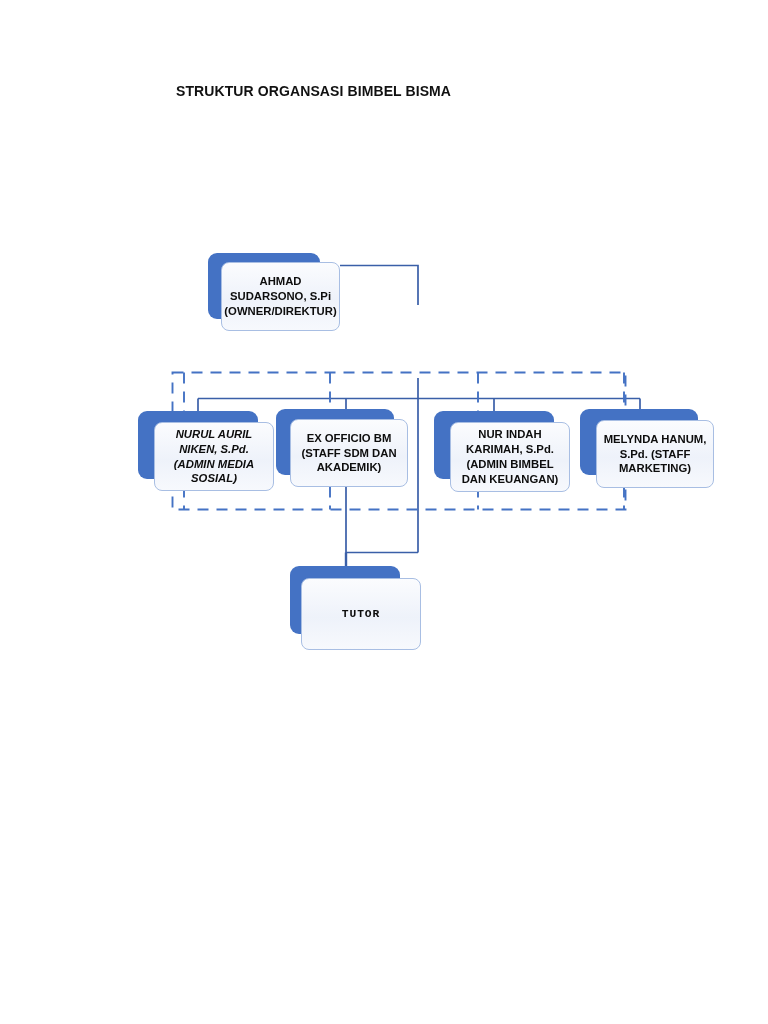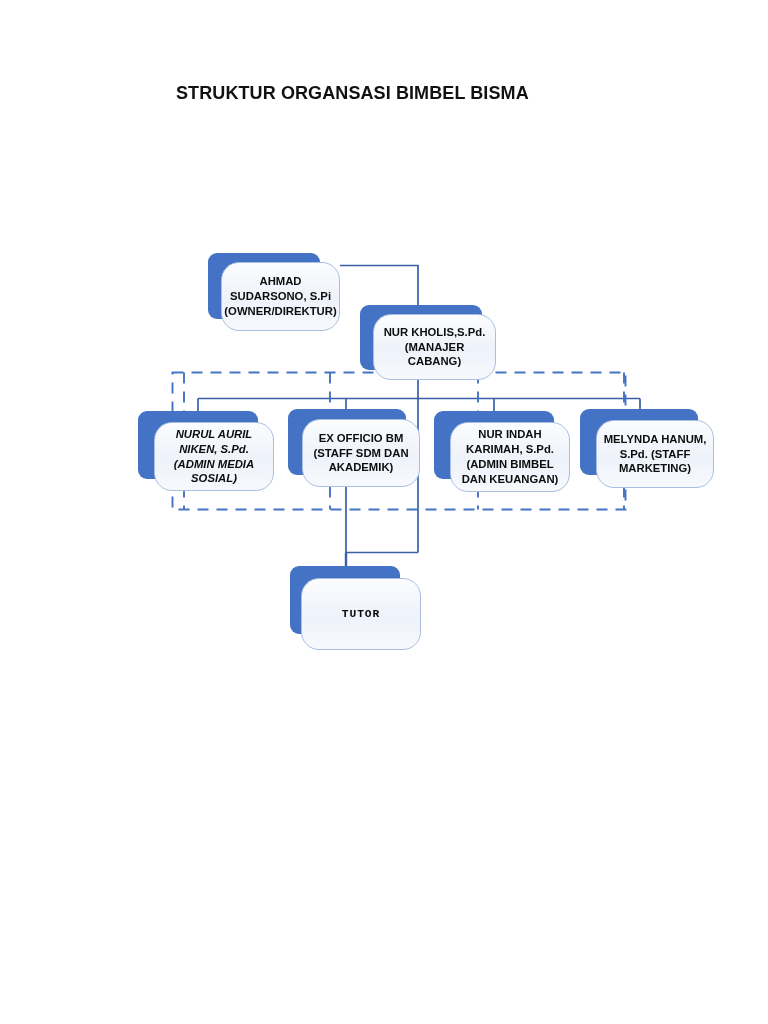--- a/index.html
+++ b/index.html
@@ -22,21 +22,21 @@
     left: 0; top: 0;
     width: 768px;
     height: 1024px;
   }
 
   
   .chart-title {
     position: absolute;
     left: 176px;
     top: 83px;
-    font-size: 18px;
+    font-size: 14px;
     font-weight: bold;
     letter-spacing: 0.1px;
     white-space: nowrap;
     color: #111111;
   }
 
   
   #connectors {
     position: absolute;
     left: 0; top: 0;
@@ -51,21 +51,21 @@
   }
   .node .shadow-plate {
     position: absolute;
     left: 0;
     top: 0;
     border-radius: 9px;
     background: #4472C4;
   }
   .node .face {
     position: absolute;
-    border-radius: 18px;
+    border-radius: 8px;
     background: linear-gradient(180deg, #FBFCFE 0%, #EEF2FA 55%, #F7F9FD 100%);
     border: 1px solid #A8BEE3;
     box-sizing: border-box;
     display: flex;
     align-items: center;
     justify-content: center;
     text-align: center;
   }
   .node .label {
     font-size: 11.3px;
@@ -128,40 +128,32 @@
 
   <div class="node" style="left:208px; top:253px; width:132px; height:78px;">
     <div class="shadow-plate" style="width:112px; height:66px;"></div>
     <div class="face" style="left:13px; top:9px; width:119px; height:69px;">
       <span class="label">AHMAD
 SUDARSONO, S.Pi
 (OWNER/DIREKTUR)</span>
     </div>
   </div>
 
-  <div class="node" style="left:360px; top:305px; width:136px; height:76px;">
-    <div class="shadow-plate" style="width:122px; height:65px;"></div>
-    <div class="face" style="left:13px; top:9px; width:123px; height:66px;">
-      <span class="label">NUR KHOLIS,S.Pd.
-(MANAJER
-CABANG)</span>
-    </div>
-  </div>
 
   <div class="node" style="left:138px; top:411px; width:136px; height:80px;font-style:italic;">
     <div class="shadow-plate" style="width:120px; height:68px;"></div>
     <div class="face" style="left:16px; top:11px; width:120px; height:69px;">
       <span class="label">NURUL AURIL
 NIKEN, S.Pd.
 (ADMIN MEDIA
 SOSIAL)</span>
     </div>
   </div>
 
-  <div class="node" style="left:288px; top:409px; width:132px; height:78px;">
+  <div class="node" style="left:276px; top:409px; width:132px; height:78px;">
     <div class="shadow-plate" style="width:118px; height:66px;"></div>
     <div class="face" style="left:14px; top:10px; width:118px; height:68px;">
       <span class="label">EX OFFICIO BM
 (STAFF SDM DAN
 AKADEMIK)</span>
     </div>
   </div>
 
   <div class="node" style="left:434px; top:411px; width:136px; height:81px;">
     <div class="shadow-plate" style="width:120px; height:68px;"></div>

